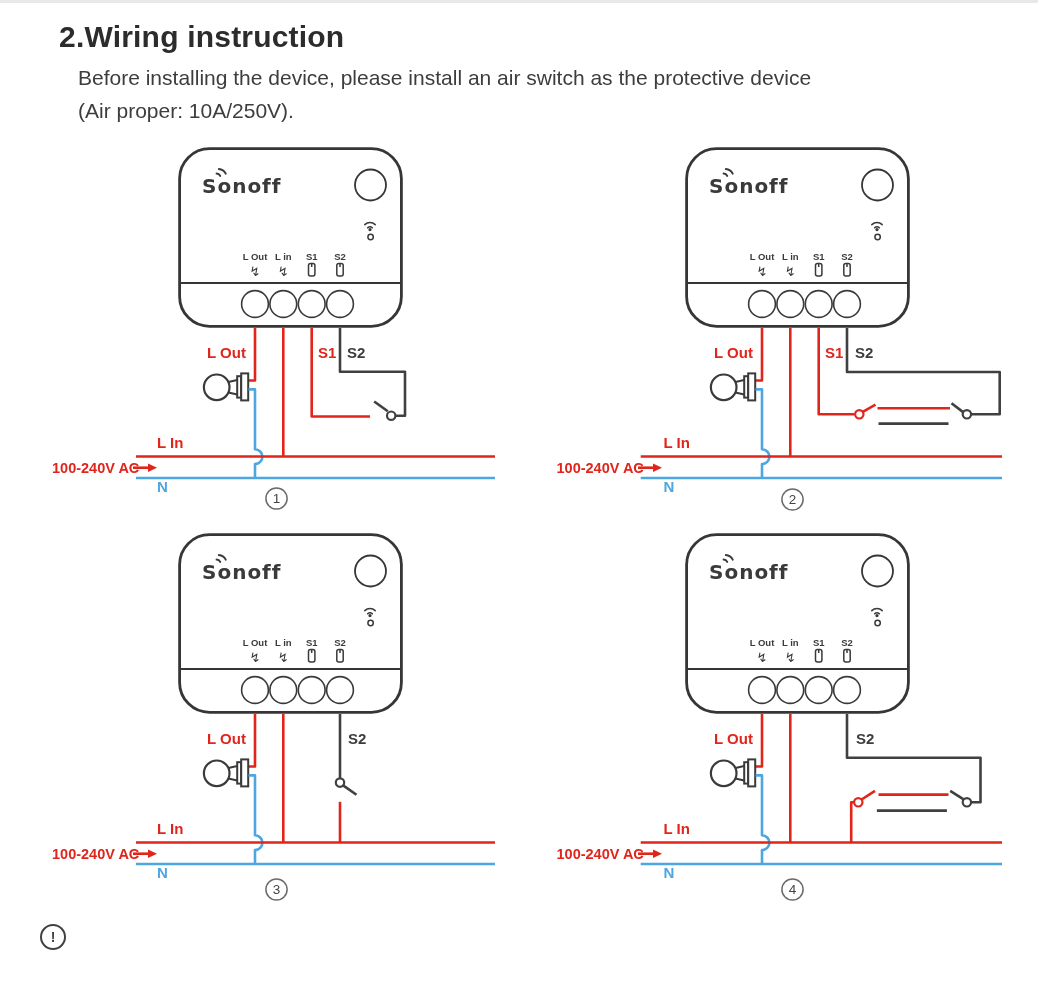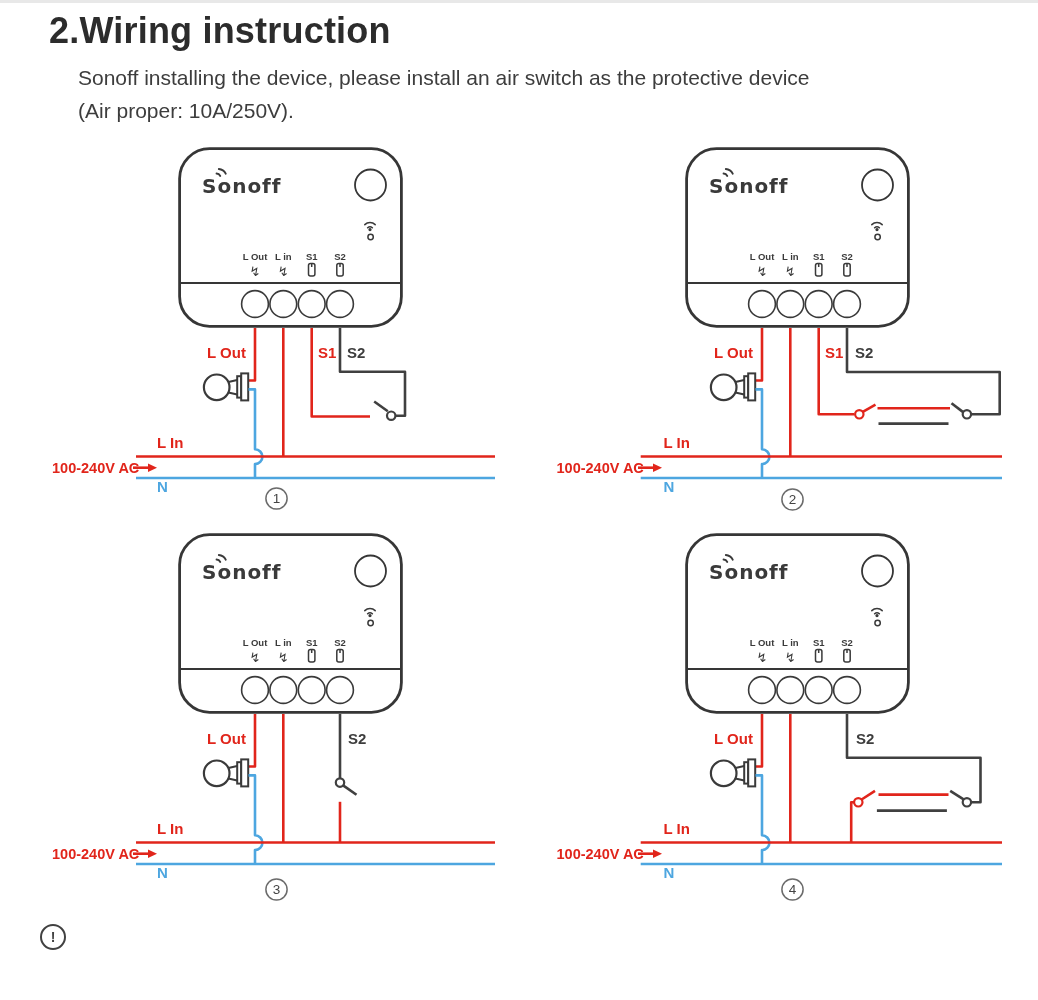--- a/index.html
+++ b/index.html
@@ -9,22 +9,22 @@
     --c-text:#3d3d3d;
   }
   html,body{margin:0;padding:0;background:#fff;}
   body{
     width:1038px;height:1000px;position:relative;overflow:hidden;
     font-family:"Liberation Sans","DejaVu Sans",sans-serif;
     -webkit-font-smoothing:antialiased;
   }
   .top-rule{position:absolute;left:0;top:0;width:1038px;height:3px;background:#e8e8e8;}
   h1.title{
-    position:absolute;left:47px;top:8px;margin:2px;
-    font-size:36px;font-weight:700;color:#2c2c2c;letter-spacing:.2px;
+    position:absolute;left:47px;top:8px;margin:12px;
+    font-size:30px;font-weight:700;color:#2c2c2c;letter-spacing:.2px;
   }
   .intro{
     position:absolute;left:78px;top:61px;margin:0;
     font-size:21px;line-height:33px;color:var(--c-text);
   }
   .intro span{display:block;}
   .diagram{position:absolute;}
   #d1{left:0;top:140px;}
   #d2{left:519px;top:140px;}
   #d3{left:0;top:526px;}
@@ -67,21 +67,21 @@
   }
 </style>
 </head>
 <body>
 
 <div class="top-rule"></div>
 
 <h1 class="title">2.Wiring instruction</h1>
 
 <p class="intro">
-  <span>Sonoff installing the device, please install an air switch as the protective device</span>
+  <span>Before installing the device, please install an air switch as the protective device</span>
   <span>(Air proper: 10A/250V).</span>
 </p>
 
 <svg width="0" height="0" style="position:absolute" aria-hidden="true">
   <defs>
     <symbol id="sonoff-device" viewBox="0 0 225 181">
       <g>
         <rect x="1.6" y="1.6" width="221.8" height="177.8" rx="30" fill="#fff" stroke="#363636" stroke-width="2.8"></rect>
         <line x1="2.5" y1="136" x2="222.5" y2="136" stroke="#363636" stroke-width="2.2"></line>
         <g>

